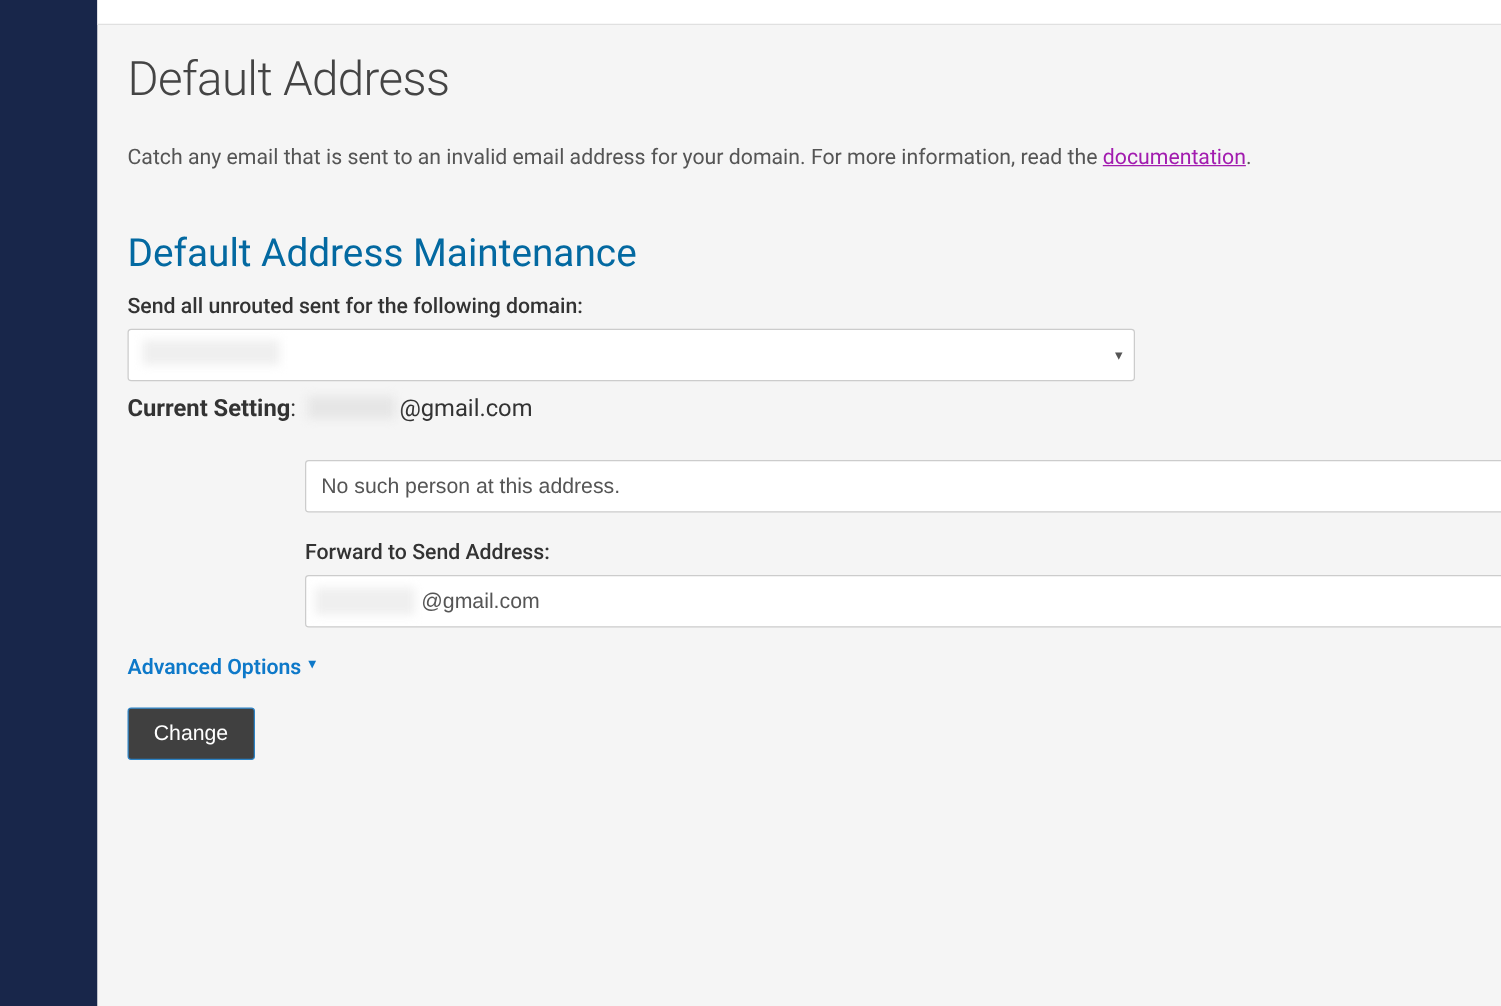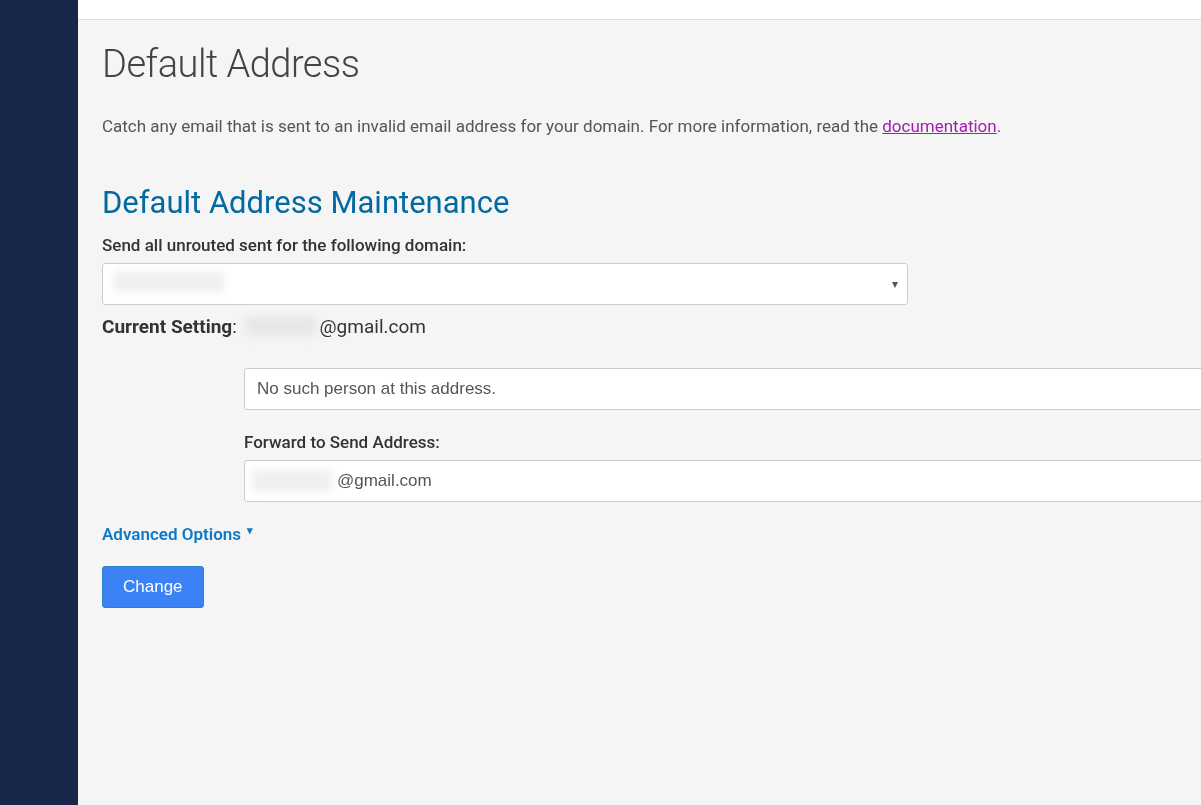--- a/index.html
+++ b/index.html
@@ -182,21 +182,21 @@
       display: inline-flex;
       align-items: flex-start;
       gap: 6px;
       margin-bottom: 22px;
       cursor: pointer;
     }
     .advanced-link .caret {
       font-size: 11px;
     }
     .change-btn {
-      background: #3b82f6;
+      background: #404040;
       color: #fff;
       border: 1px solid #2b82c5;
       border-radius: 3px;
       padding: 10px 20px;
       font-size: 17px;
       cursor: pointer;
     }
   </style>
 </head>
 <body>

